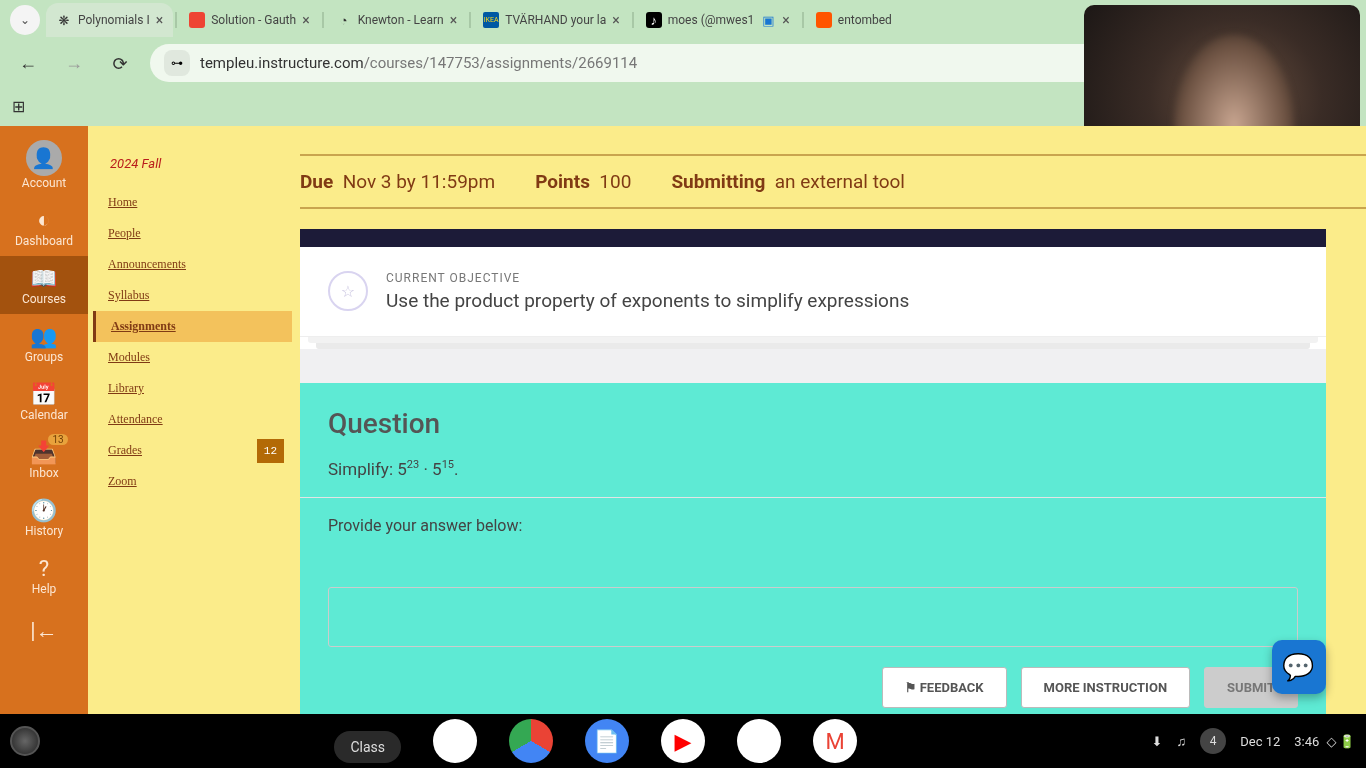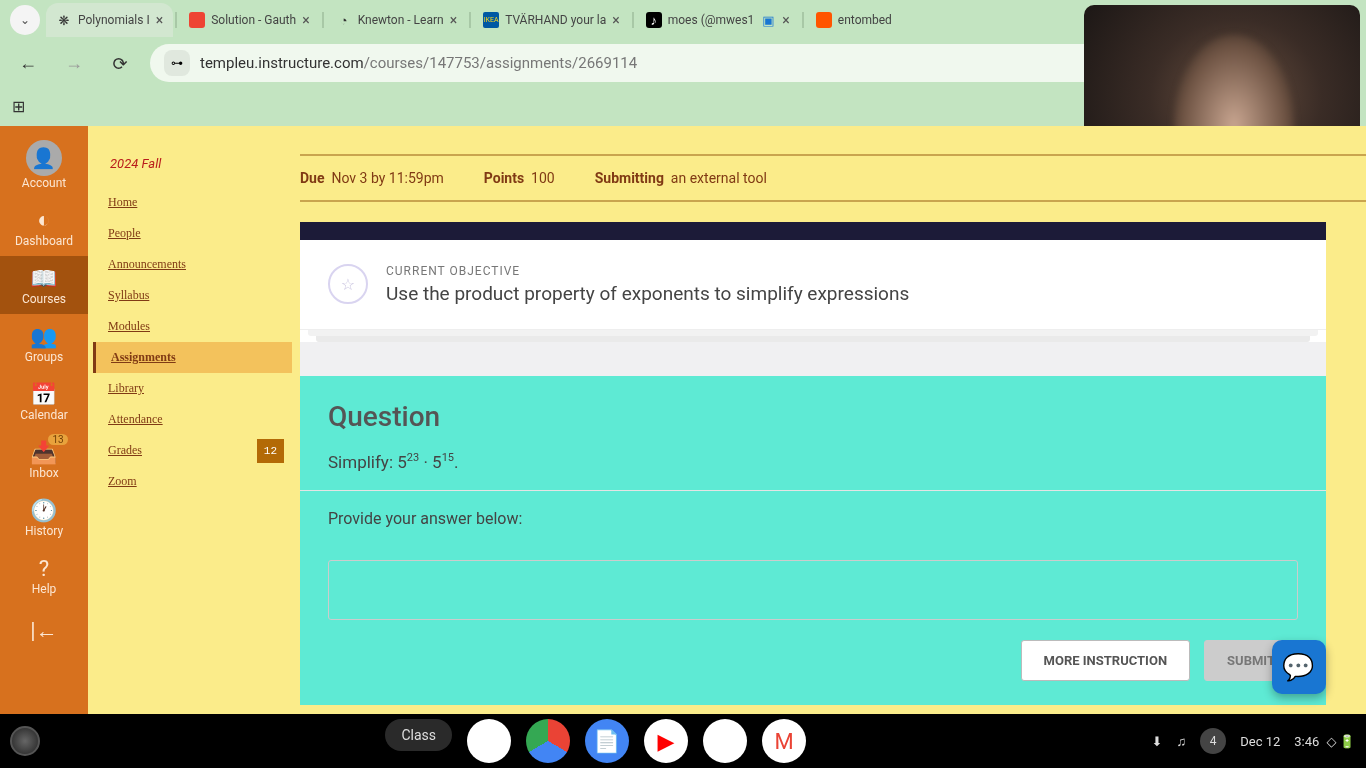--- a/index.html
+++ b/index.html
@@ -44,51 +44,51 @@
 .gnav-collapse { margin-top: 14px; color: #fce6d2; font-size: 22px; }
 
 .course-nav { width: 212px; background: #fbec8a; padding: 30px 8px; }
 .course-term { font-style: italic; color: #b91c1c; font-size: 13px; margin-left: 14px; margin-bottom: 16px; }
 .course-link { display: block; padding: 8px 12px; color: #803a14; font-size: 12px; text-decoration: underline; font-family: Georgia, serif; }
 .course-link.active { background: #f3c25c; font-weight: bold; border-left: 3px solid #803a14; margin-left: -3px; padding-left: 15px; }
 .course-link-row { display: flex; align-items: center; justify-content: space-between; padding-right: 8px; }
 .badge-count { background: #b36a06; color: #fff; font-size: 11px; border-radius: 0; padding: 6px 7px; font-family: Liberation Mono, monospace; }
 
 .main-area { flex: 1; background: #fbec8a; overflow: hidden; position: relative; }
-.assign-header { border-top: 2px solid #c9a44e; border-bottom: 2px solid #c9a44e; padding: 14px 0; margin: 28px 0 20px; display: flex; gap: 40px; font-family: Georgia, serif; font-size: 14px; color: #803a14; }
+.assign-header { border-top: 2px solid #c9a44e; border-bottom: 2px solid #c9a44e; padding: 14px 0; margin: 28px 0 20px; display: flex; gap: 40px; font-family: Georgia, serif; font-size: 19px; color: #803a14; }
 .assign-header b { font-weight: bold; }
 .assign-header span { font-weight: normal; }
 
 .knewton-frame { background: #fff; margin: 0 40px 0 0; position: relative; }
 .knewton-darkbar { background: #1c1b38; height: 18px; }
 .knewton-obj { padding: 24px 28px; display: flex; gap: 18px; border-bottom: 1px solid #eee; }
 .obj-badge { width: 40px; height: 40px; border: 2px solid #d9d4f0; border-radius: 50%; display: flex; align-items: center; justify-content: center; color: #c9c4e0; }
 .obj-text .lbl { font-size: 12px; color: #777; letter-spacing: 1px; }
 .obj-text .ttl { font-size: 19px; color: #444; margin-top: 4px; }
 .card-shadow1 { height: 6px; margin: 0 8px; background: #f2f2f2; border-radius: 0 0 3px 3px; }
 .card-shadow2 { height: 6px; margin: 0 16px; background: #eaeaea; border-radius: 0 0 3px 3px; }
 .knewton-gap { background: #f0f0f2; height: 34px; }
 
 .question-card { background: #5eead4; padding: 24px 28px; }
 .q-title { font-size: 28px; color: #555; font-weight: 500; margin-bottom: 18px; }
 .q-prompt { font-size: 17px; color: #444; }
 .q-prompt sup { font-size: 11px; vertical-align: super; text-align: center; }
 .q-divider { border-top: 1px solid #e4e4e4; margin: 18px -28px; }
-.q-sub { font-size: 16px; color: #444; margin-bottom: 32px; }
+.q-sub { font-size: 16px; color: #444; margin-bottom: 52px; }
 .answer-box { border: 1px solid #ccc; border-radius: 3px; height: 60px; margin-bottom: 20px; }
 .q-buttons { display: flex; justify-content: flex-end; gap: 14px; }
 .q-btn { padding: 12px 22px; border: 1px solid #bbb; border-radius: 3px; font-size: 13px; font-weight: bold; color: #555; background: #fff; }
 .q-btn.submit { background: #ccc; color: #777; border-color: #ccc; }
 
 .chat-fab { position: absolute; right: 40px; bottom: 20px; width: 54px; height: 54px; background: #1976d2; border-radius: 10px; display: flex; align-items: center; justify-content: center; color: #fff; font-size: 26px; box-shadow: 0 4px 10px rgba(0,0,0,0.3); }
 
 
 .taskbar { position: absolute; bottom: 0; left: 0; right: 0; height: 54px; background: #000; display: flex; align-items: center; padding: 0 10px; }
 .launcher { width: 30px; height: 30px; border: 2px solid #555; border-radius: 50%; background: radial-gradient(circle,#666,#222); }
-.task-center { flex: 1; display: flex; justify-content: center; align-items: flex-start; gap: 15px; }
+.task-center { flex: 1; display: flex; justify-content: center; align-items: flex-end; gap: 32px; }
 .task-pill { background: #2a2a2a; color: #ddd; padding: 8px 16px; border-radius: 18px; font-size: 14px; }
 .task-icon { width: 44px; height: 44px; border-radius: 50%; display: flex; align-items: center; justify-content: center; font-size: 22px; color: #fff; }
 .task-tray { display: flex; align-items: center; gap: 14px; color: #ddd; font-size: 13px; }
 .tray-item { display: flex; align-items: center; gap: 4px; }
 .tray-circle { width: 26px; height: 26px; border-radius: 50%; background: #444; display: flex; align-items: center; justify-content: center; font-size: 12px; }
 </style>
 </head>
 <body>
 
 <div class="browser-chrome">
@@ -186,22 +186,22 @@
     </div>
     <div class="gnav-collapse">|←</div>
   </div>
 
   <div class="course-nav">
     <div class="course-term">2024 Fall</div>
     <a class="course-link">Home</a>
     <a class="course-link">People</a>
     <a class="course-link">Announcements</a>
     <a class="course-link">Syllabus</a>
+    <a class="course-link active">Assignments</a>
     <a class="course-link">Modules</a>
-    <a class="course-link active">Assignments</a>
     <a class="course-link">Library</a>
     <a class="course-link">Attendance</a>
     <div class="course-link-row">
       <a class="course-link" style="flex:1;">Grades</a>
       <span class="badge-count">12</span>
     </div>
     <a class="course-link">Zoom</a>
   </div>
 
   <div class="main-area">
@@ -226,20 +226,21 @@
 
       <div class="question-card">
         <div class="q-title">Question</div>
         <div class="q-prompt">
           <span>Simplify: </span><span>5</span><sup>23</sup><span> · </span><span>5</span><sup>15</sup><span>.</span>
         </div>
         <div class="q-divider"></div>
         <div class="q-sub">Provide your answer below:</div>
         <div class="answer-box"></div>
         <div class="q-buttons">
+          <button class="q-btn">⚑ FEEDBACK</button>
           <button class="q-btn">MORE INSTRUCTION</button>
           <button class="q-btn submit">SUBMIT</button>
         </div>
       </div>
     </div>
 
     <div class="chat-fab">
       <span>💬</span>
     </div>
   </div>

